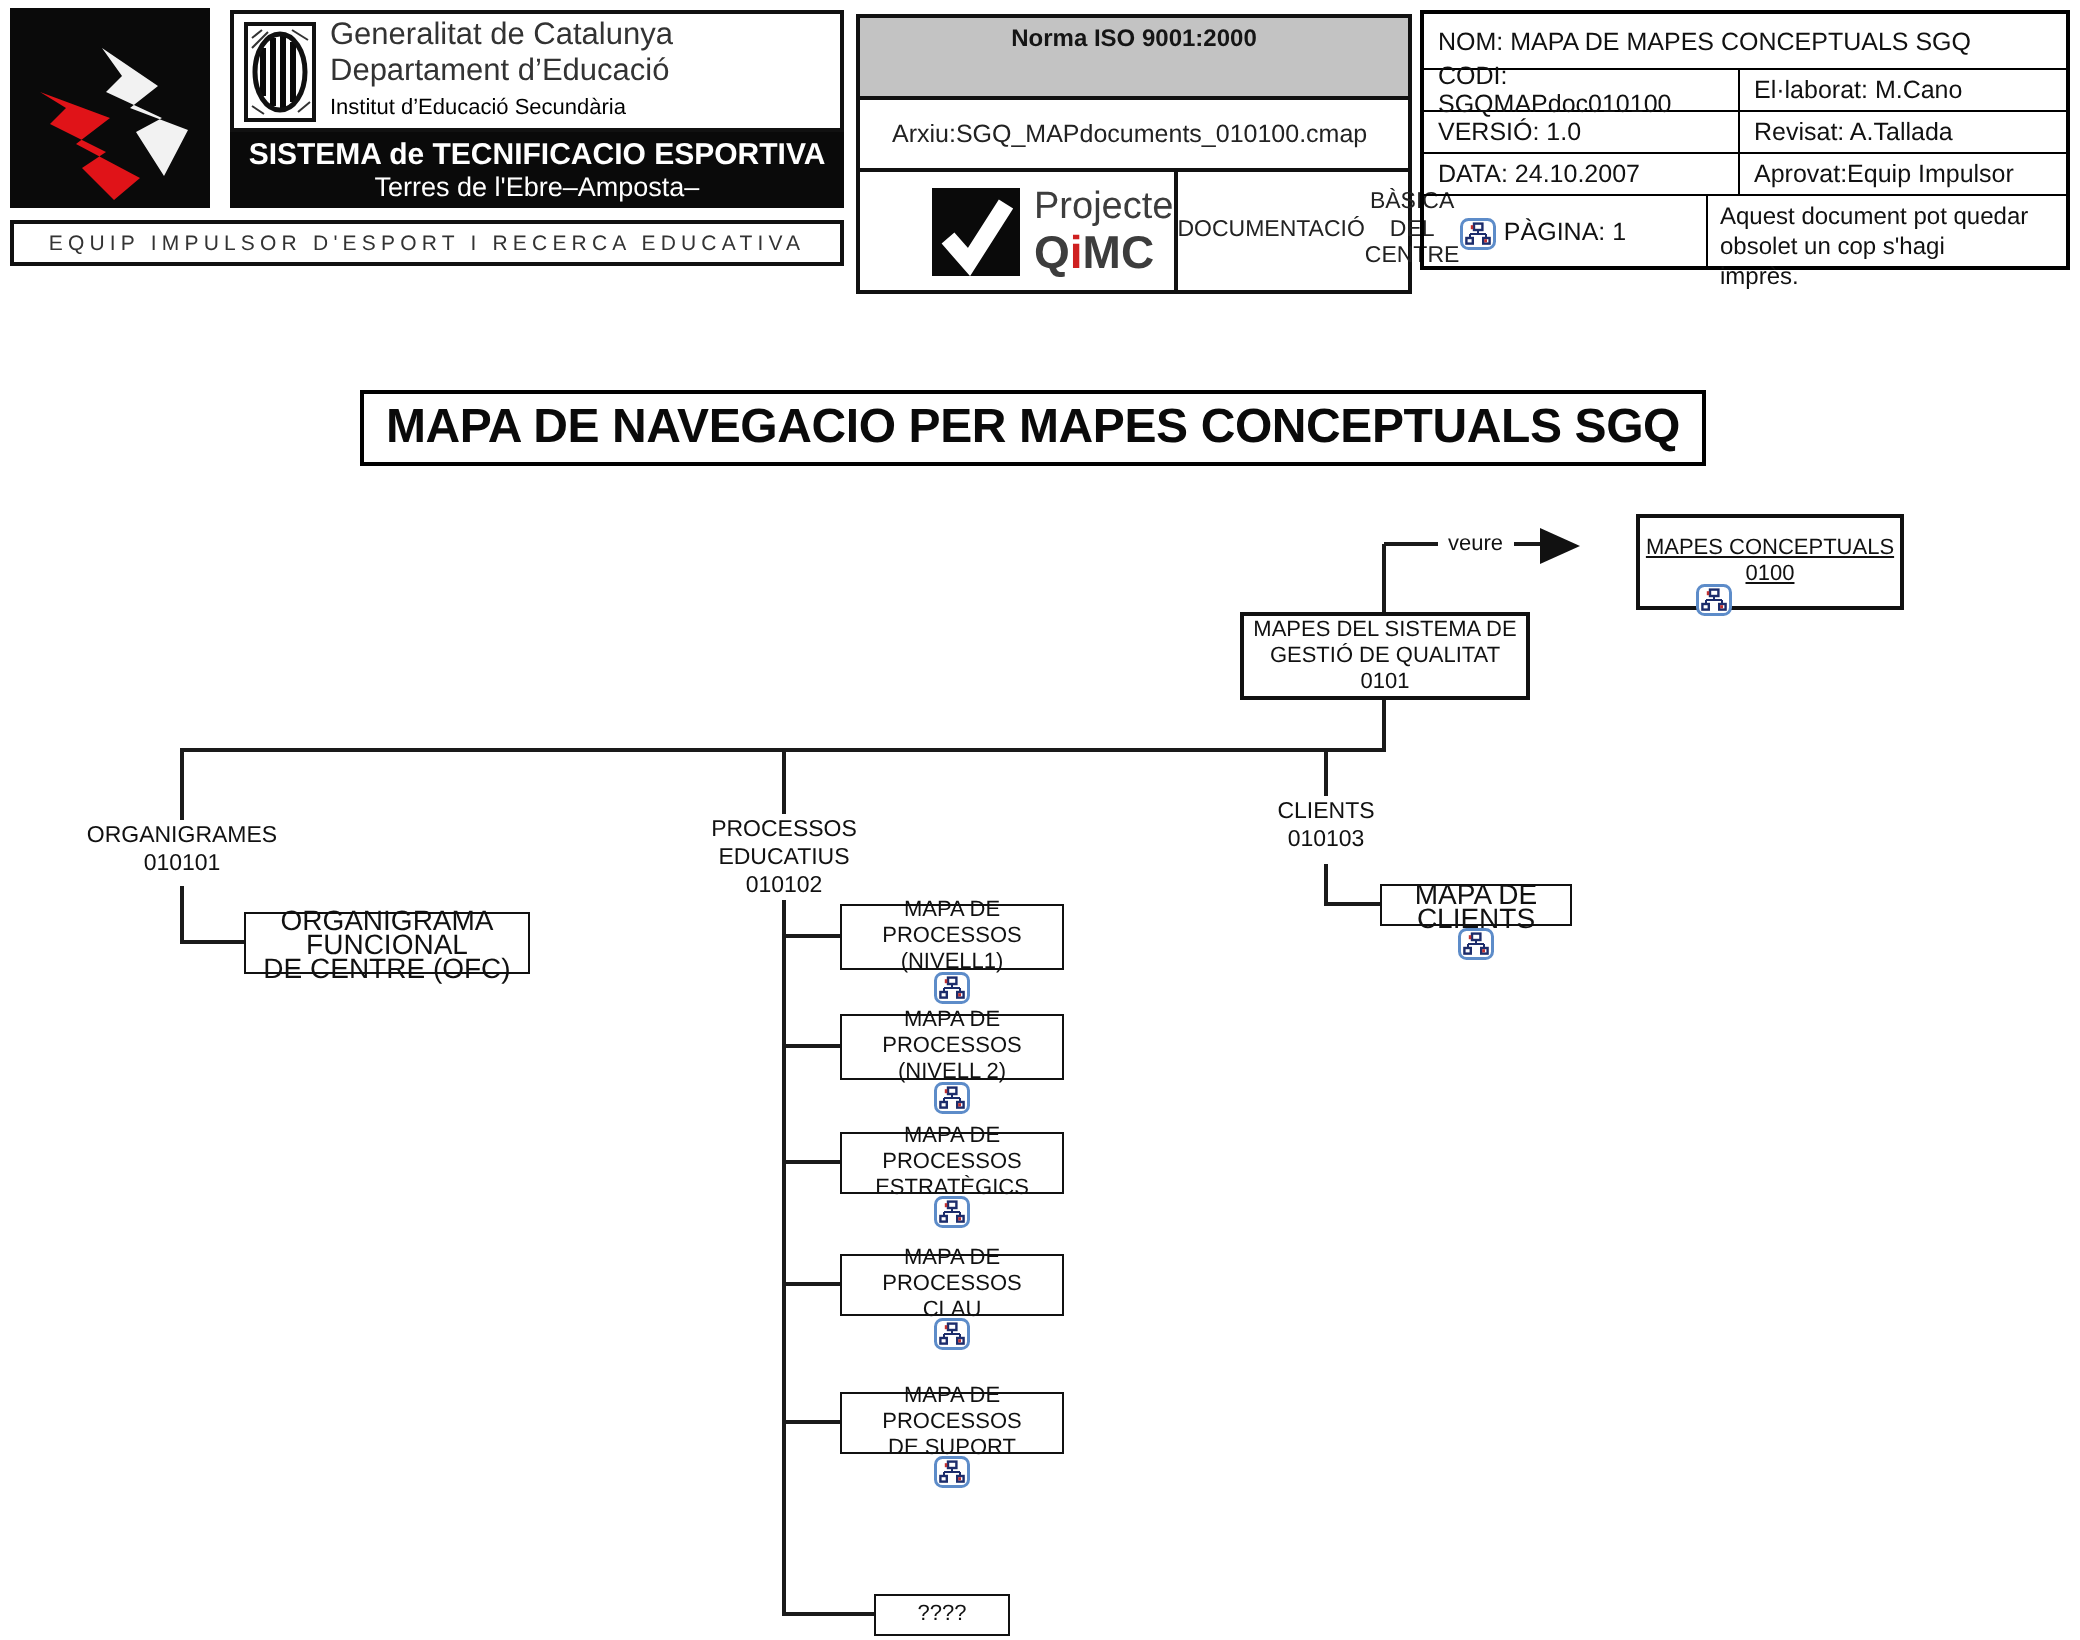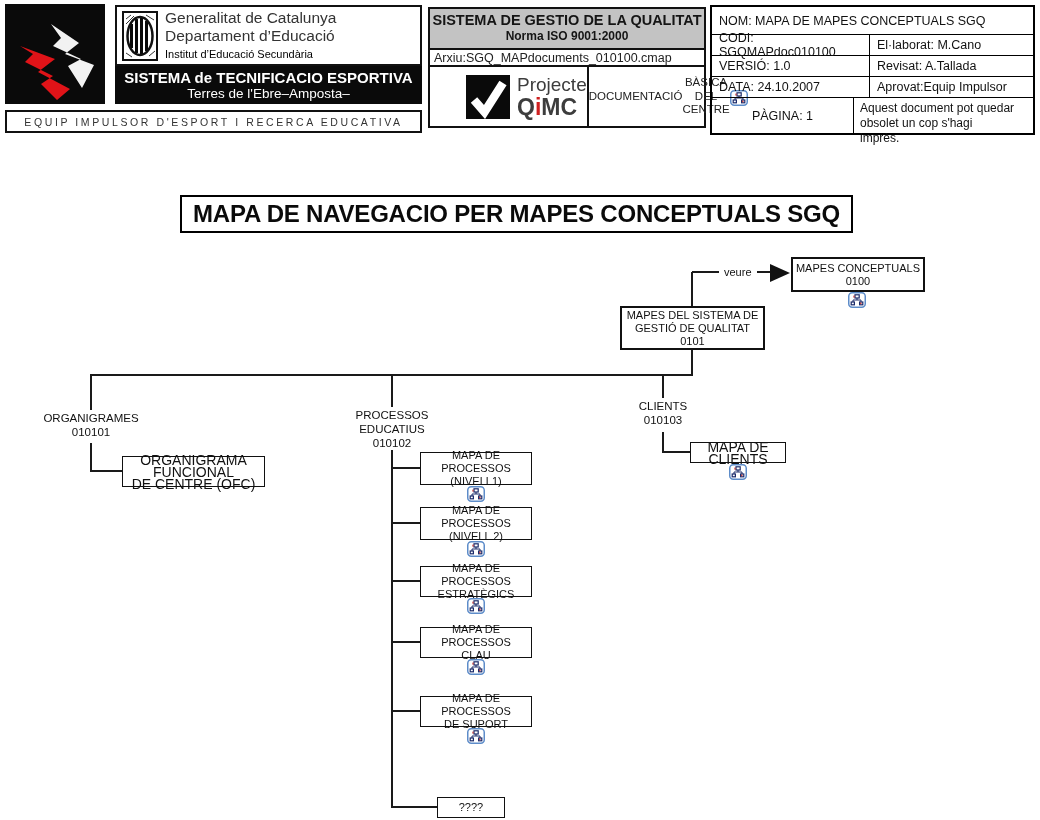--- a/index.html
+++ b/index.html
@@ -27,22 +27,22 @@
   .centre-l1{font-weight:bold;font-size:15px;line-height:17px;}
   .centre-l2{font-size:13.5px;line-height:16px;}
   .equip-bar{position:absolute;left:5px;top:110px;width:417px;height:23px;border:2px solid #111;
              box-sizing:border-box;display:flex;align-items:center;justify-content:center;
              font-size:10.5px;letter-spacing:2.6px;color:#333;white-space:nowrap;}
   .mid-block{position:absolute;left:428px;top:7px;width:278px;}
   .mid-gray{height:43px;background:#c3c3c3;border:2px solid #111;box-sizing:border-box;
             text-align:center;padding-top:3px;}
   .mid-gray .t1{font-weight:bold;font-size:14.5px;line-height:17px;color:#151515;}
   .mid-gray .t2{font-weight:bold;font-size:12px;line-height:15px;color:#151515;}
-  .mid-arxiu{height:17px;border:2px solid #111;border-top:none;box-sizing:border-box;
-             font-size:12.5px;display:flex;align-items:center;padding-left:4px;color:#222;}
+  .mid-arxiu{height:36px;border:2px solid #111;border-top:none;box-sizing:border-box;
+             font-size:12.5px;display:flex;align-items:center;padding-left:16px;color:#222;}
   .mid-bottom{height:61px;border:2px solid #111;border-top:none;box-sizing:border-box;display:flex;padding-left:28px;}
   .qimc-cell{width:150px;border-right:2px solid #111;box-sizing:border-box;display:flex;align-items:center;}
   .qimc-text{margin-left:7px;color:#3d3d3d;}
   .qimc-l1{font-size:19px;line-height:21px;}
   .qimc-l2{font-size:23px;line-height:25px;font-weight:bold;}
   .qimc-l2 .red-i{color:#cf2020;}
   .doc-cell{flex:1;display:flex;flex-direction:row;align-items:center;justify-content:center;
             font-size:11.5px;line-height:13.5px;color:#222;text-align:center;}
   .doc-cell .cmap-icon{position:static;margin-top:2px;}
   
@@ -97,21 +97,20 @@
 
   <div class="centre-bar">
     <div class="centre-l1">SISTEMA de TECNIFICACIO ESPORTIVA</div>
     <div class="centre-l2">Terres de l'Ebre–Amposta–</div>
   </div>
 
   <div class="equip-bar">EQUIP IMPULSOR D'ESPORT I RECERCA EDUCATIVA</div>
 
   <div class="mid-block">
     <div class="mid-gray">
-      <div class="t1">SISTEMA DE GESTIO DE LA QUALITAT</div>
       <div class="t2">Norma ISO 9001:2000</div>
     </div>
     <div class="mid-arxiu">Arxiu:SGQ_MAPdocuments_010100.cmap</div>
     <div class="mid-bottom">
       <div class="qimc-cell">
         <svg width="44" height="44" viewBox="0 0 44 44" style="margin-left:8px;flex:none;">
           <rect width="44" height="44" fill="#0a0a0a"></rect>
           <path d="M8 25 L18.5 37 L37 8" stroke="#fff" stroke-width="8.5" fill="none"></path>
         </svg>
         <div class="qimc-text">
@@ -179,21 +178,21 @@
   <div class="hline" style="left:391px;top:522px;width:29px;"></div>
   <div class="hline" style="left:391px;top:580px;width:29px;"></div>
   <div class="hline" style="left:391px;top:641px;width:29px;"></div>
   <div class="hline" style="left:391px;top:710px;width:29px;"></div>
   <div class="hline" style="left:391px;top:806px;width:46px;"></div>
 
   <div class="vline" style="left:662px;top:374px;height:24px;"></div>
   <div class="vline" style="left:662px;top:432px;height:21px;"></div>
   <div class="hline" style="left:662px;top:451px;width:28px;"></div>
 
-  <div class="box" style="left:791px;top:257px;width:134px;height:35px;">
+  <div class="box" style="left:818px;top:257px;width:134px;height:48px;text-decoration:underline;">
     <div>MAPES CONCEPTUALS</div>
     <div>0100</div>
   </div>
   <span class="cmap-icon" style="left:848px;top:292px;">
     <svg width="18" height="16" viewBox="0 0 18 16">
         <rect x="0.75" y="0.75" width="16.5" height="14.5" rx="3.5" fill="#fff" stroke="#5d8cc9" stroke-width="1.5"></rect>
         <rect x="7" y="2.8" width="4.2" height="3.2" fill="none" stroke="#1c2c6b" stroke-width="1.2"></rect>
         <path d="M9 6v2 M5 8h8 M5 8v2 M13 8v2" stroke="#1c2c6b" stroke-width="1" fill="none"></path>
         <rect x="3.2" y="10" width="3.2" height="2.8" fill="none" stroke="#1c2c6b" stroke-width="1.2"></rect>
         <rect x="11.6" y="10" width="3.2" height="2.8" fill="none" stroke="#1c2c6b" stroke-width="1.2"></rect>

